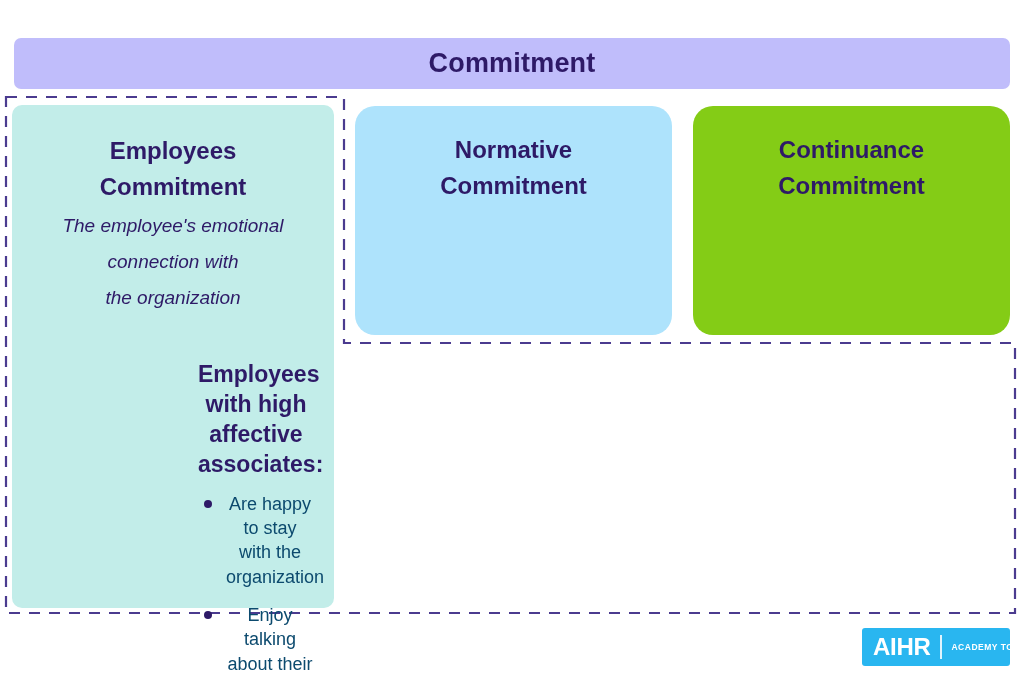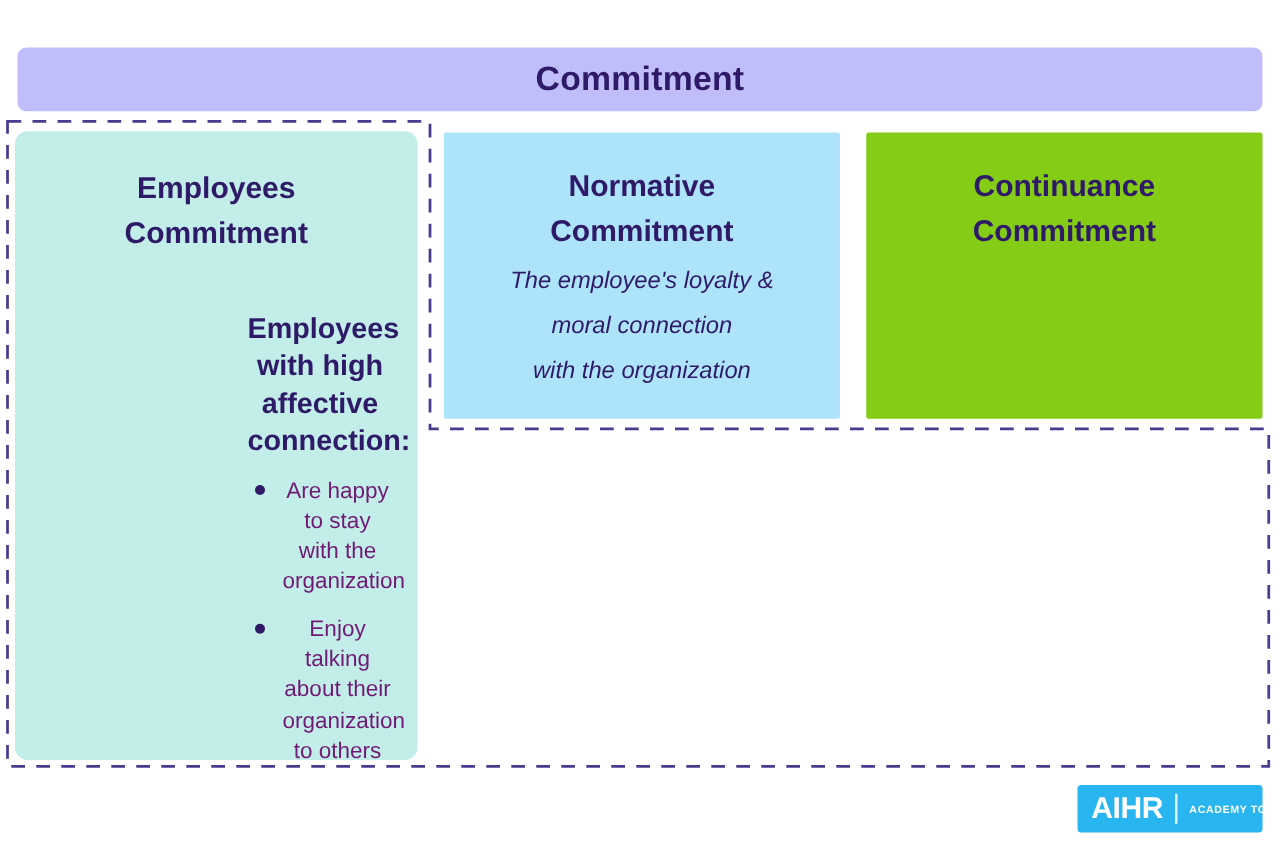--- a/index.html
+++ b/index.html
@@ -59,21 +59,21 @@
   .cards-row {
     position: absolute;
     left: 0;
     top: 0;
     width: 1024px;
     height: 680px;
   }
 
   .card {
     position: absolute;
-    border-radius: 2px;
+    border-radius: 20px;
     box-sizing: border-box;
     padding: 0 16px;
     text-align: center;
     display: flex;
     flex-direction: column;
     align-items: center;
   }
 
   .card-affective {
     left: 12px;
@@ -144,21 +144,21 @@
   }
 
   .bullet-list {
     list-style: none;
     margin: 0;
     padding: 0;
   }
   .bullet-item {
     position: relative;
     font-size: 18px;
-    color: #701a75;
+    color: #0c4a6e;
     line-height: 1.35;
     padding-left: 28px;
     margin-bottom: 14px;
   }
   .bullet-dot {
     position: absolute;
     left: 6px;
     top: 8px;
     width: 8px;
     height: 8px;
@@ -224,44 +224,44 @@
       <path d="M 2 2 L 340 2 L 340 248 L 1011 248 L 1011 518 L 2 518 Z" fill="none" stroke="#4b3b8f" stroke-width="2.2" stroke-dasharray="11 9" stroke-linecap="butt"></path>
     </svg>
   </div>
 
   <div class="cards-row">
 
     <div class="card card-affective">
       <div class="affective-head">
         <div class="card-title">Employees
 Commitment</div>
+        <div class="card-desc">The employee's emotional
+connection with
+the organization</div>
       </div>
 
       <div class="detail-block">
-        <div class="detail-heading">Employees with high affective connection:</div>
+        <div class="detail-heading">Employees with high affective associates:</div>
         <ul class="bullet-list">
           <li class="bullet-item">
             <span class="bullet-dot"></span>
             <span>Are happy to stay with the organization</span>
           </li>
           <li class="bullet-item">
             <span class="bullet-dot"></span>
             <span>Enjoy talking about their organization to others</span>
           </li>
 
         </ul>
       </div>
     </div>
 
     <div class="card card-normative">
       <div class="card-title">Normative
 Commitment</div>
-      <div class="card-desc">The employee's loyalty &amp;
-moral connection
-with the organization</div>
     </div>
 
     <div class="card card-continuance">
       <div class="card-title">Continuance
 Commitment</div>
     </div>
 
   </div>
 
   <div class="logo">

